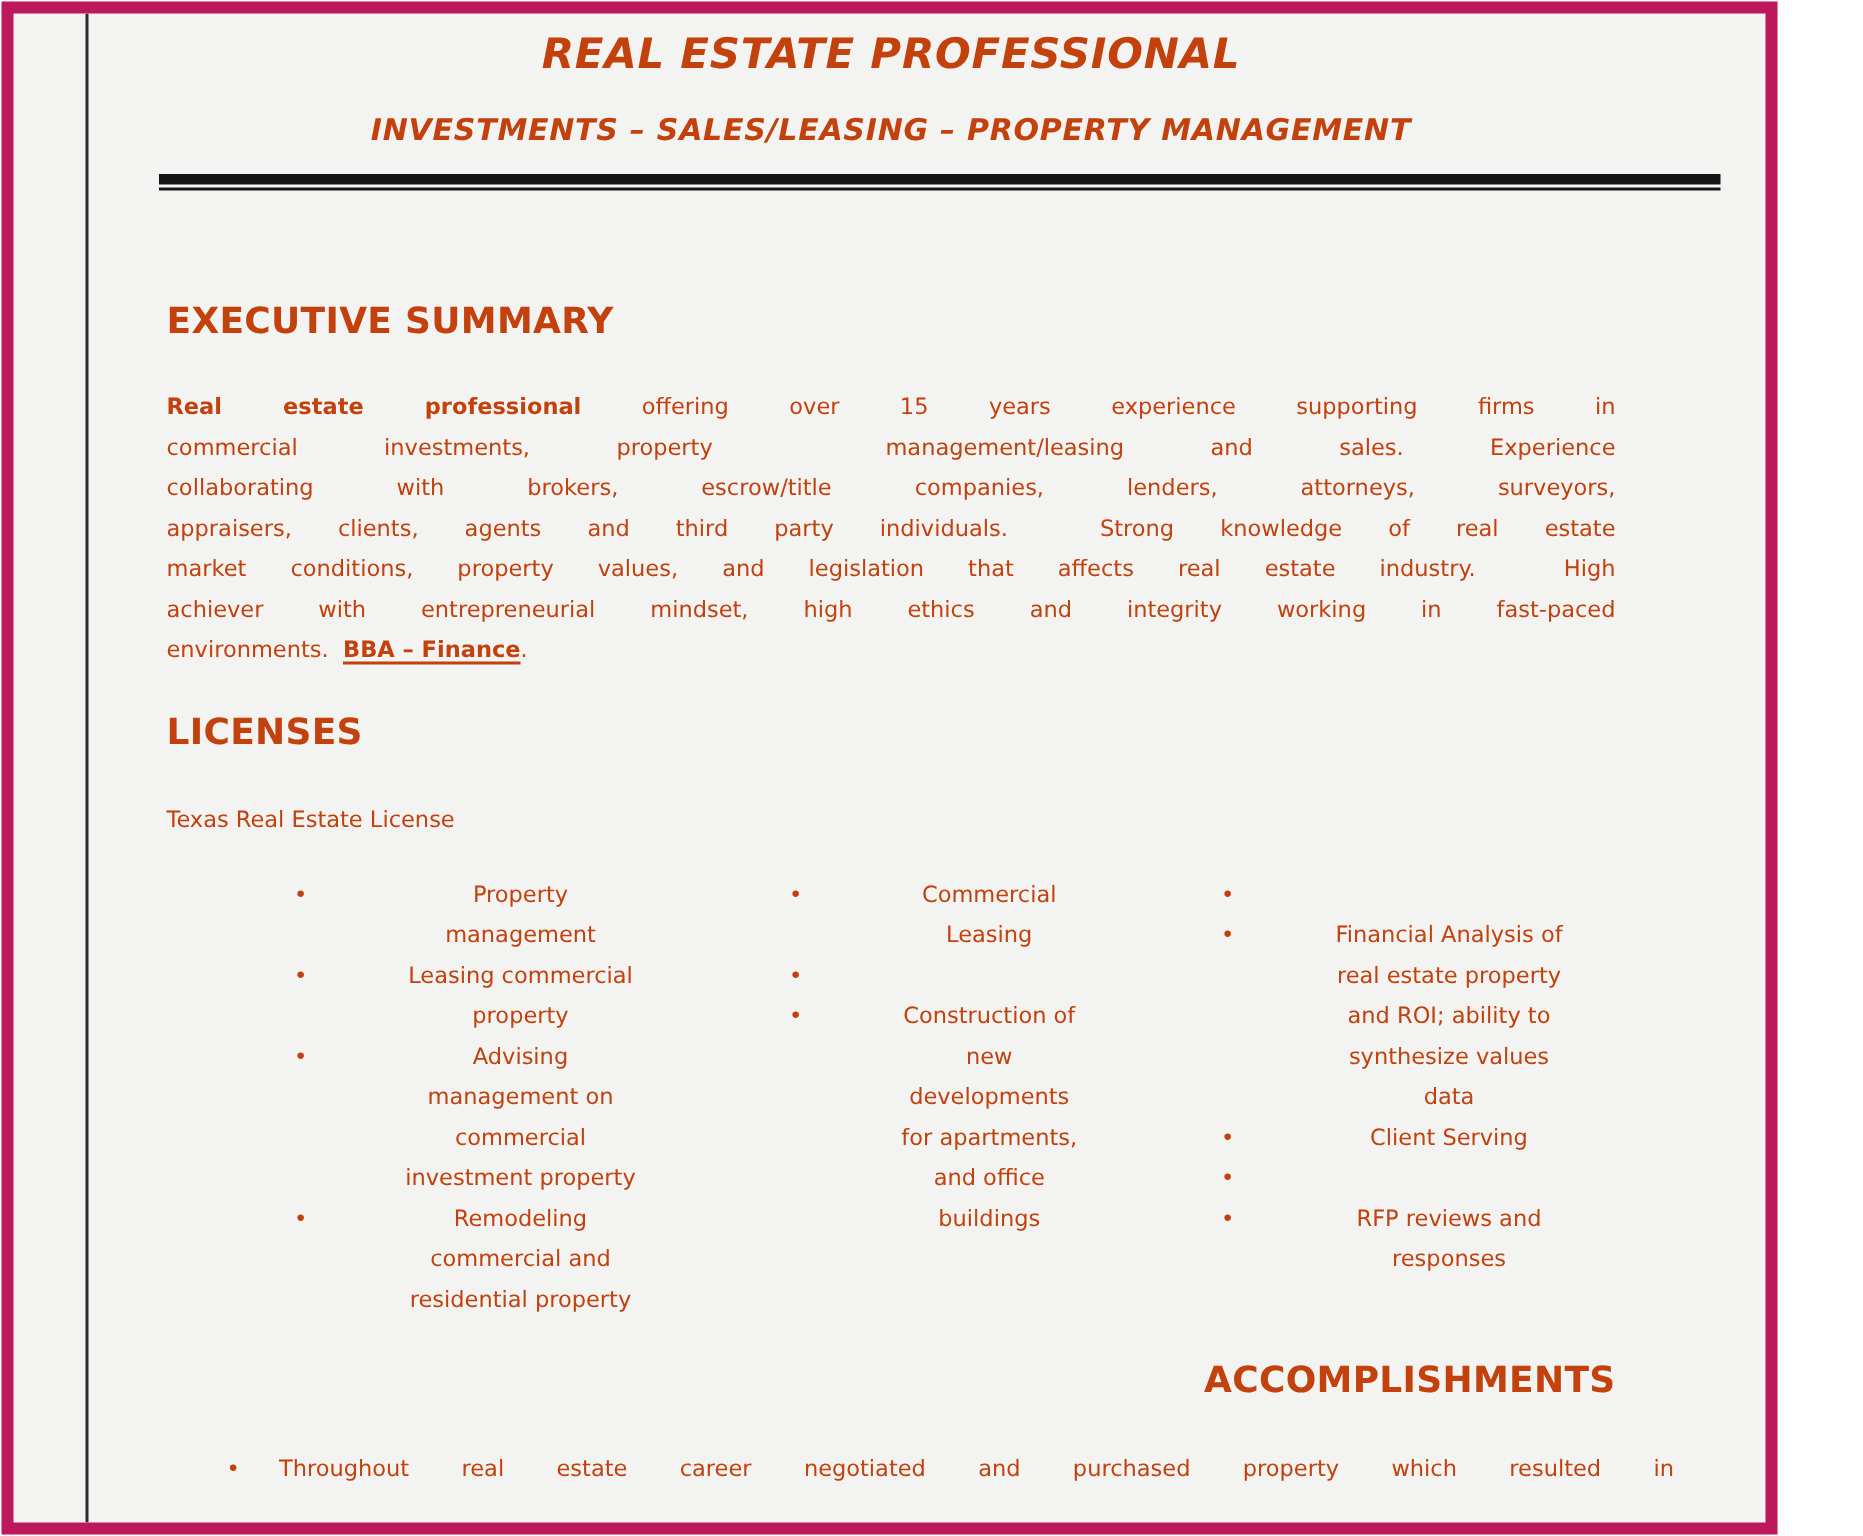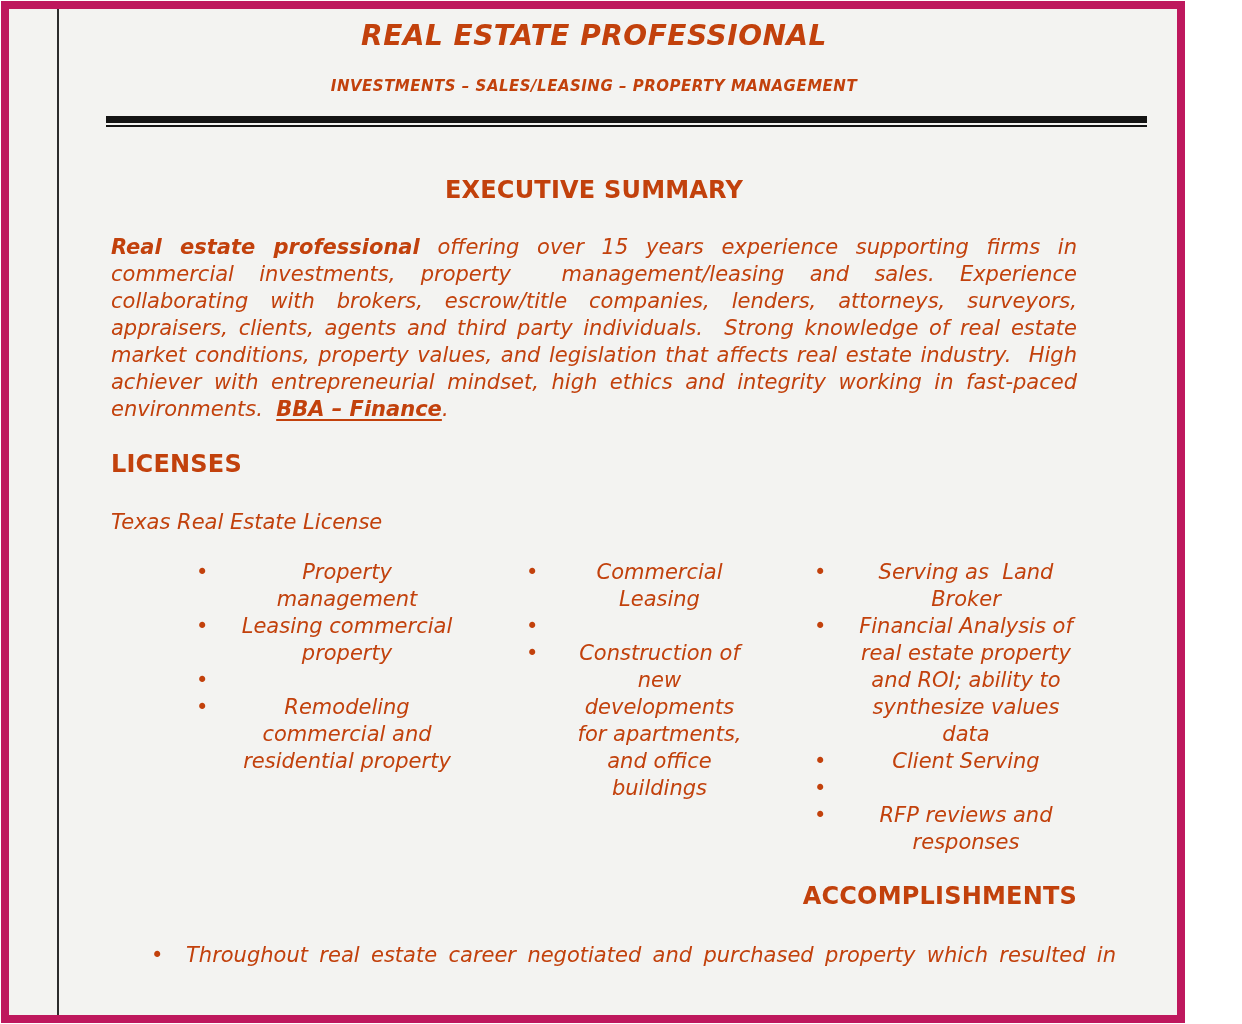--- a/index.html
+++ b/index.html
@@ -30,21 +30,21 @@
     margin: 9px 0 0 0;
     font-size: 28px;
     line-height: 36px;
     font-weight: bold;
     font-style: italic;
     text-align: center;
     letter-spacing: 0.5px;
   }
   .subtitle {
     margin: 19px 0 0 0;
-    font-size: 15px;
+    font-size: 20px;
     line-height: 26px;
     font-weight: bold;
     font-style: italic;
     text-align: center;
     letter-spacing: 0.5px;
   }
   .rule {
     box-sizing: border-box;
     margin: 17px 0 0 -5px;
     width: 1041px;
@@ -53,26 +53,26 @@
     border-bottom: 2px solid #141414;
   }
 
   h2 {
     margin: 0;
     font-size: 24px;
     line-height: 28px;
     font-weight: bold;
     letter-spacing: 0.2px;
   }
-  .h-exec    { margin-top: 49px; text-align: center; }
+  .h-exec    { margin-top: 73px; }
   .h-lic     { margin-top: 27px; }
   .h-str     { margin-top: 29px; }
   .h-acc     { margin-top: 26px; text-align: right; }
 
-  .body-text { font-size: 21px; line-height: 27px; font-style: italic; }
+  .body-text { font-size: 15px; line-height: 27px; }
 
   .summary {
     margin: 30px 0 0 0;
     white-space: pre-wrap;
     text-align: justify;
     text-align-last: justify;
   }
   .summary-close { margin: 0; white-space: pre-wrap; }
   .b { font-weight: bold; }
   .u { text-decoration: underline; text-decoration-thickness: 2px; text-underline-offset: 3px; }
@@ -140,20 +140,24 @@
             <span class="btext">Property
 management</span>
           </div>
         <div class="s-item">
             <span class="dot">•</span>
             <span class="btext">Leasing commercial
 property</span>
           </div>
         <div class="s-item">
             <span class="dot">•</span>
+            <span class="btext">Advising
+management on
+commercial
+investment property</span>
           </div>
         <div class="s-item">
             <span class="dot">•</span>
             <span class="btext">Remodeling
 commercial and
 residential property</span>
           </div>
       </div>
 
       <div class="s-col s-col-2">
@@ -172,22 +176,20 @@
 developments
 for apartments,
 and office
 buildings</span>
           </div>
       </div>
 
       <div class="s-col s-col-3">
         <div class="s-item">
             <span class="dot">•</span>
-            <span class="btext">Serving as  Land
-Broker</span>
           </div>
         <div class="s-item">
             <span class="dot">•</span>
             <span class="btext">Financial Analysis of
 real estate property
 and ROI; ability to
 synthesize values
 data</span>
           </div>
         <div class="s-item">

